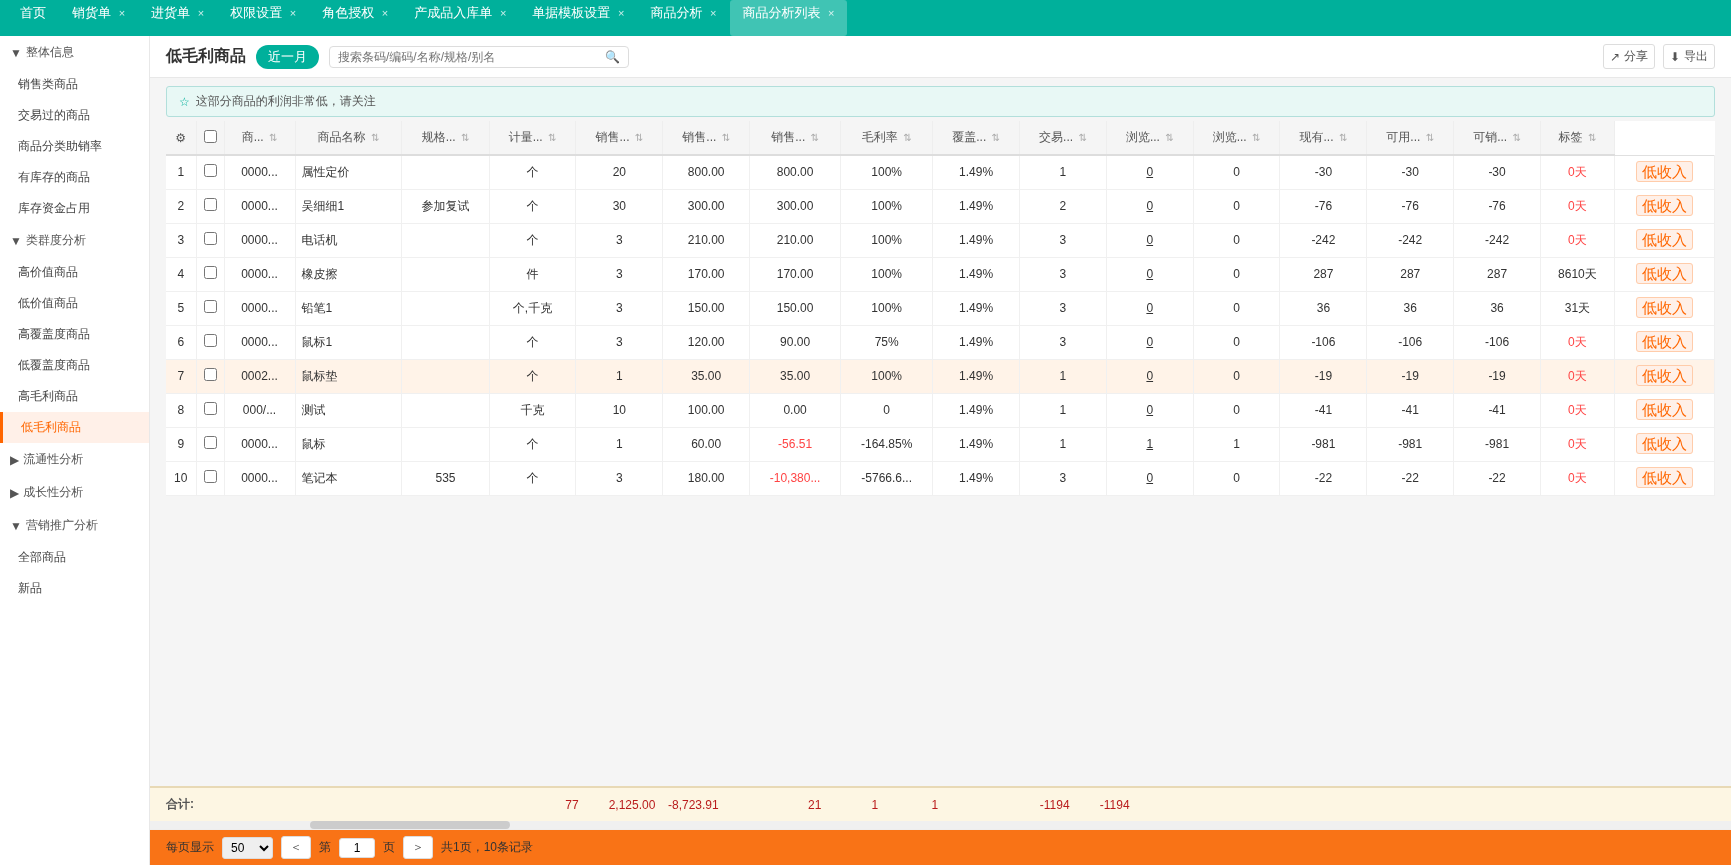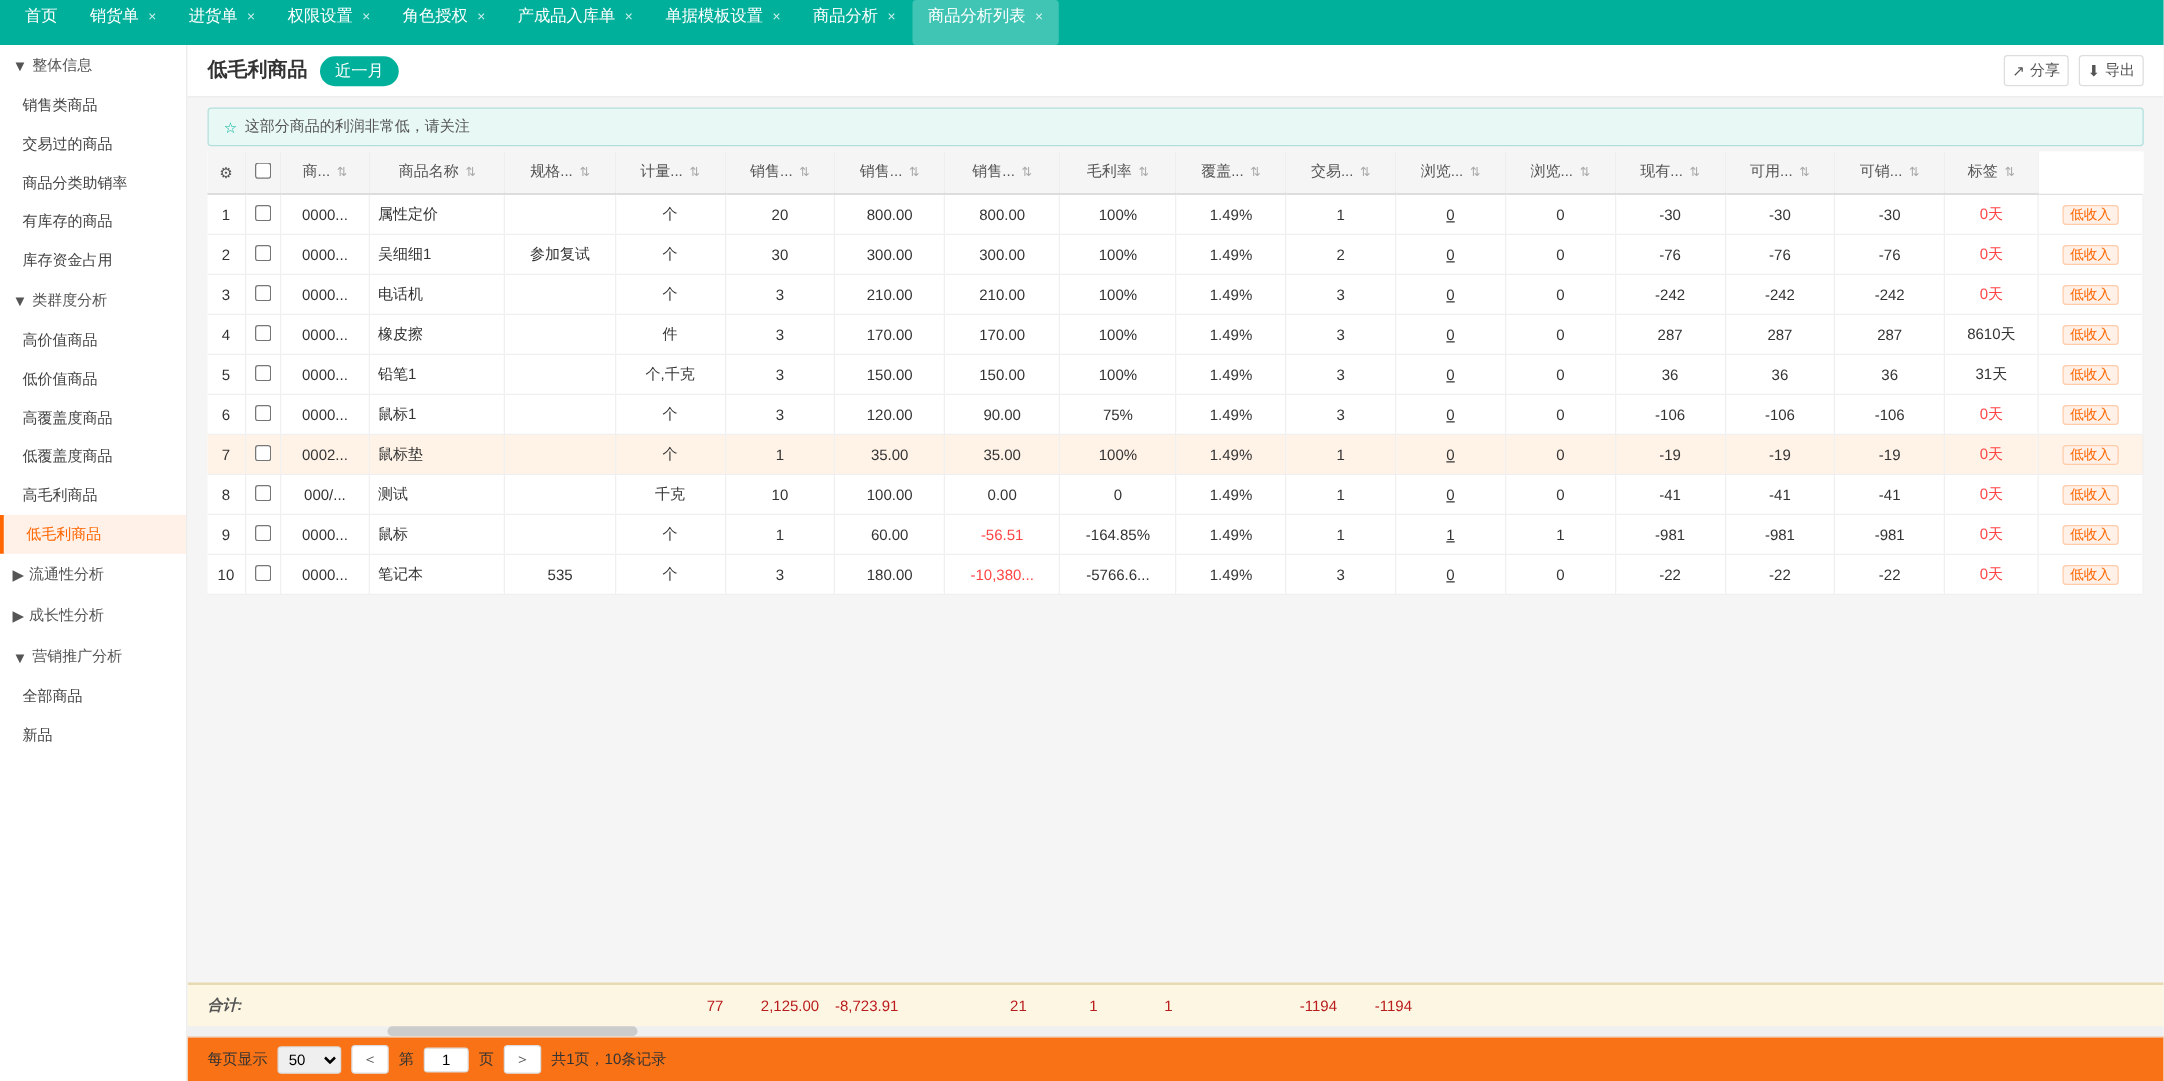--- a/index.html
+++ b/index.html
@@ -180,35 +180,35 @@
       border-right: 1px solid #f0f0f0;
     }
     td.text-left { text-align: left; }
     td.red { color: #ff4444; }
     .tag-badge {
       background: #fff0e8;
       color: #ff6600;
       border: 1px solid #ffccaa;
       border-radius: 3px;
       padding: 1px 5px;
-      font-size: 11px;
+      font-size: 15px;
     }
     .underline-link { text-decoration: underline; color: #333; cursor: pointer; }
 
     
     .table-footer {
       background: #fdf6e3;
       border-top: 2px solid #e8d9b5;
       padding: 8px 16px;
       display: flex;
       align-items: center;
       gap: 20px;
       font-size: 12px;
     }
-    .footer-label { color: #555; font-weight: bold; font-style: italic; }
+    .footer-label { color: #555; font-weight: bold; }
     .footer-cells {
       display: flex;
       gap: 0;
       flex: 1;
     }
     .footer-cell {
       text-align: center;
       padding: 0 6px;
       min-width: 60px;
       color: #b91c1c;
@@ -320,20 +320,24 @@
     </div>
     <div class="sidebar-item">全部商品</div>
     <div class="sidebar-item">新品</div>
   </aside>
 
   <div class="content">
 
     <div class="page-header">
       <span class="page-title">低毛利商品</span>
       <button class="filter-btn">近一月</button>
+      <div class="search-box">
+        <input type="text" placeholder="搜索条码/编码/名称/规格/别名" style="">
+        <span style="color:#aaa;">🔍</span>
+      </div>
       <div class="header-actions">
         <button class="action-btn">
           <span>↗</span>
           <span>分享</span>
         </button>
         <button class="action-btn">
           <span>⬇</span>
           <span>导出</span>
         </button>
       </div>

